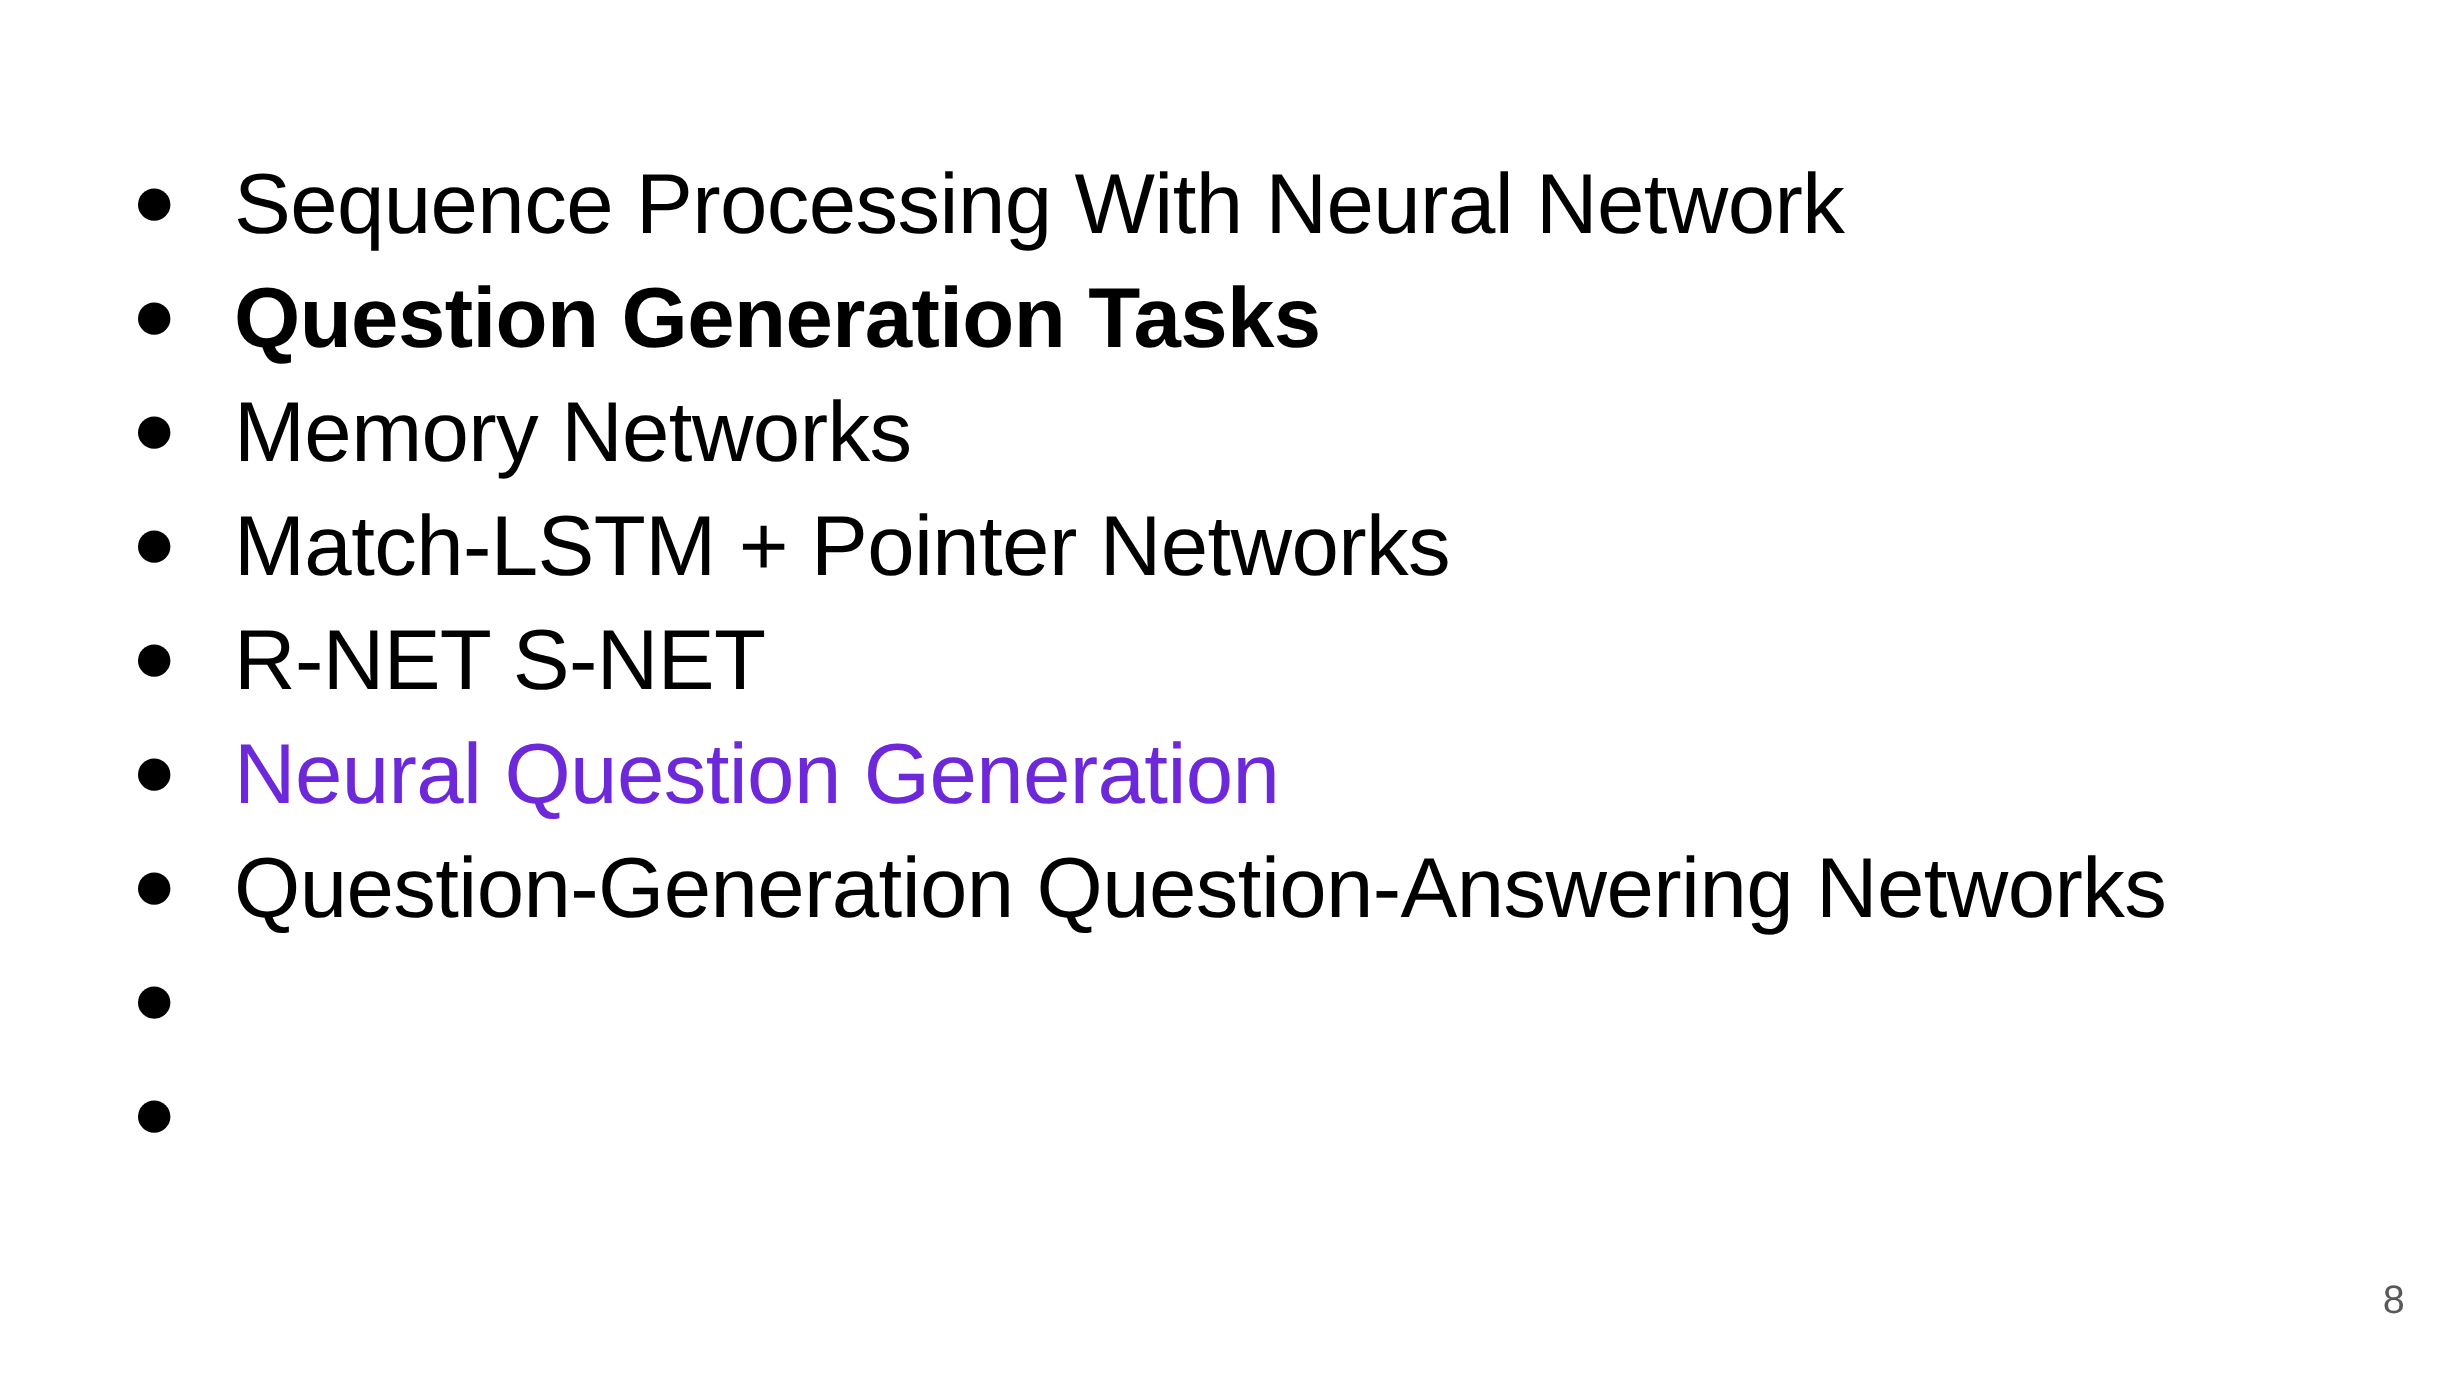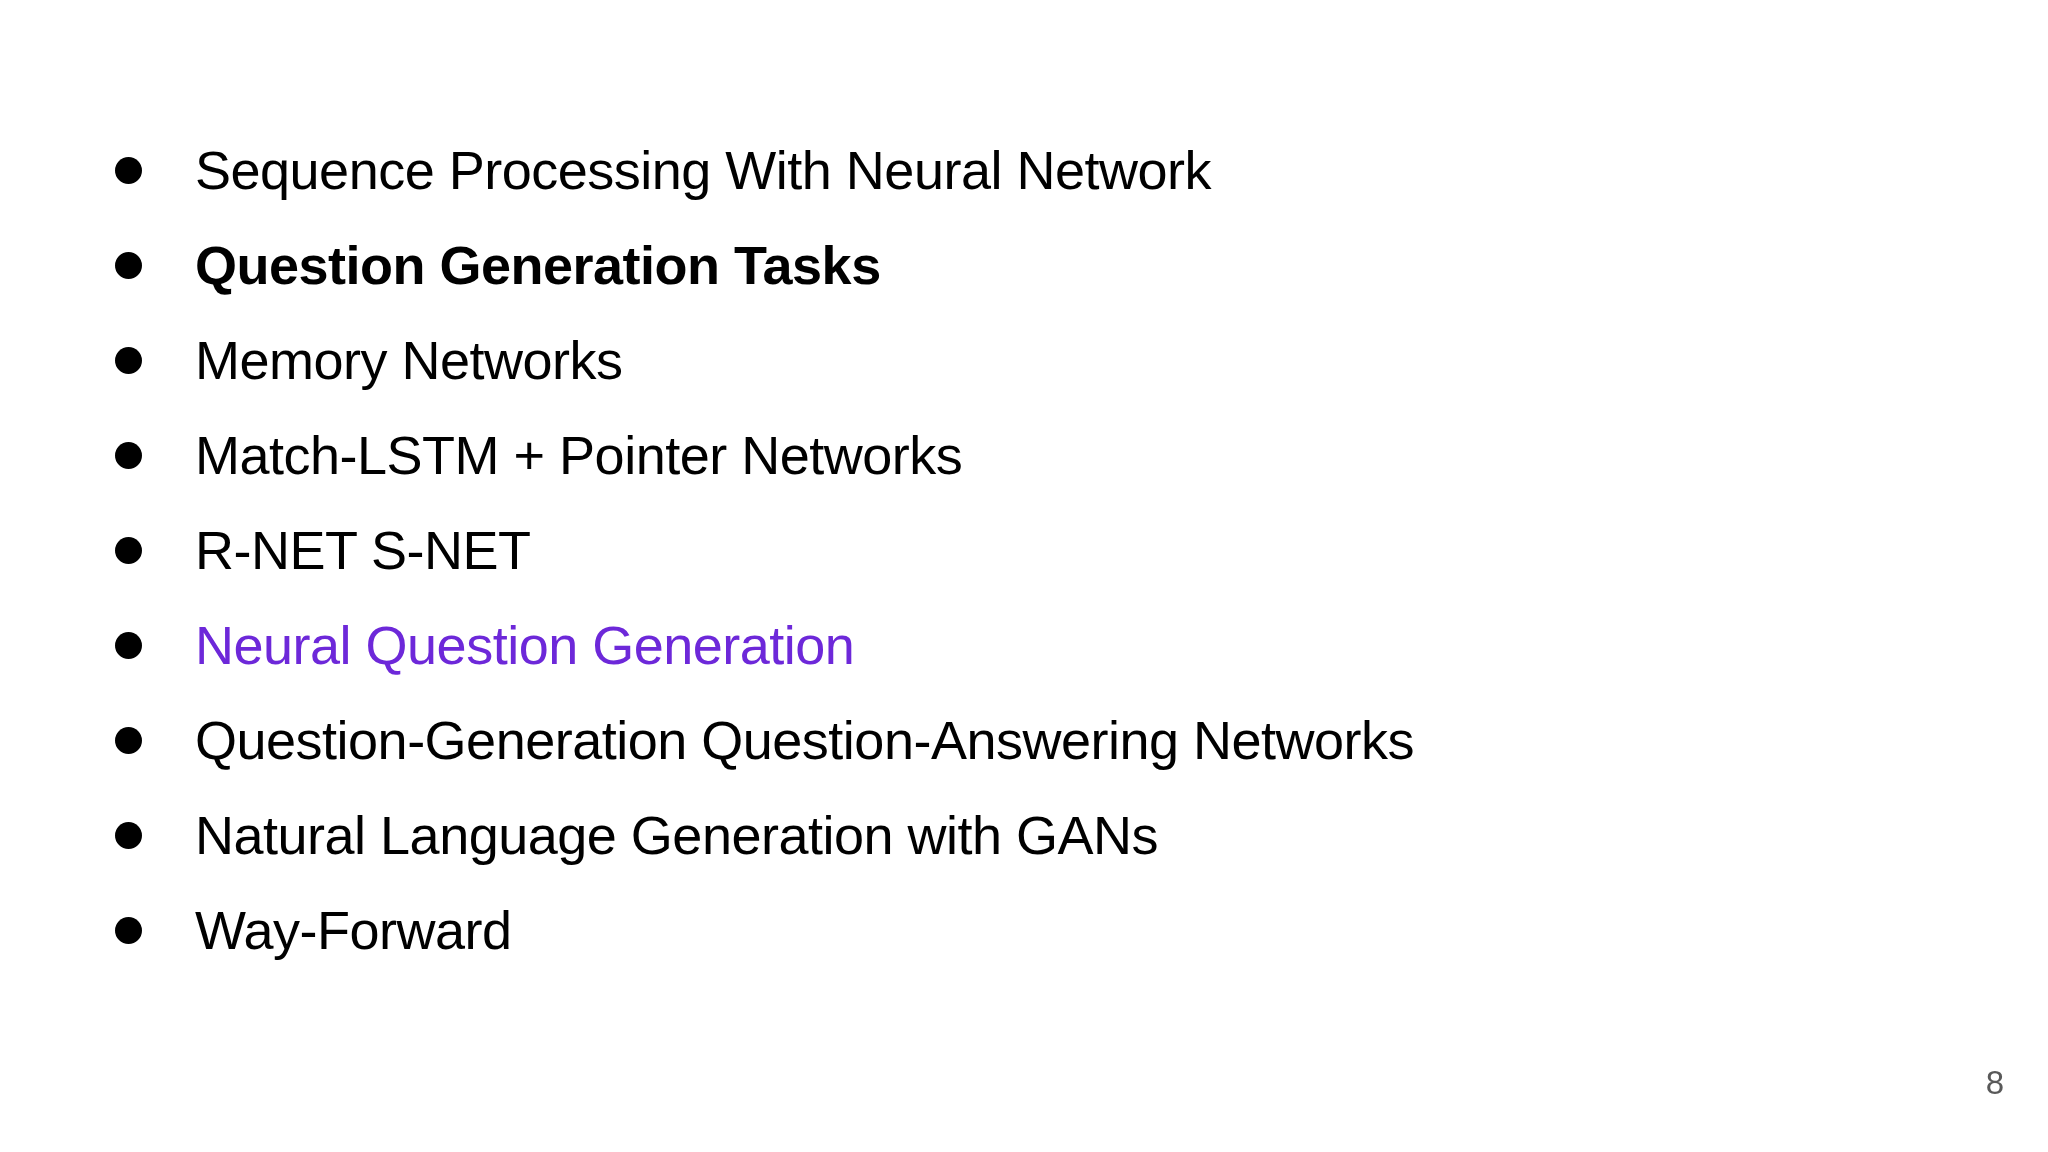--- a/index.html
+++ b/index.html
@@ -29,21 +29,21 @@
   }
   .dot {
     width: 27px;
     height: 27px;
     border-radius: 50%;
     background: #000000;
     flex: 0 0 27px;
     margin-right: 53px;
   }
   .bullet-text {
-    font-size: 54px;
+    font-size: 71px;
     line-height: 95px;
     color: #000000;
     white-space: nowrap;
     letter-spacing: -0.5px;
   }
   .bullet-text.bold {
     font-weight: bold;
   }
   .page-number {
     position: absolute;
@@ -89,22 +89,20 @@
     <span class="bullet-text" style="color: #6d28d9;">Neural Question Generation</span>
   </div>
 
   <div class="bullet-item">
     <span class="dot" style="background: rgb(0, 0, 0);"></span>
     <span class="bullet-text" style="color: rgb(0, 0, 0);">Question-Generation Question-Answering Networks</span>
   </div>
 
   <div class="bullet-item">
     <span class="dot" style="background: rgb(0, 0, 0);"></span>
-    <span class="bullet-text" style="color: rgb(0, 0, 0);">Natural Language Generation with GANs</span>
   </div>
 
   <div class="bullet-item">
     <span class="dot" style="background: rgb(0, 0, 0);"></span>
-    <span class="bullet-text" style="color: rgb(0, 0, 0);">Way-Forward</span>
   </div>
 </div>
   <div class="page-number" style="color: rgb(89, 89, 89);">8</div>
 </div>
 
 </body></html>

